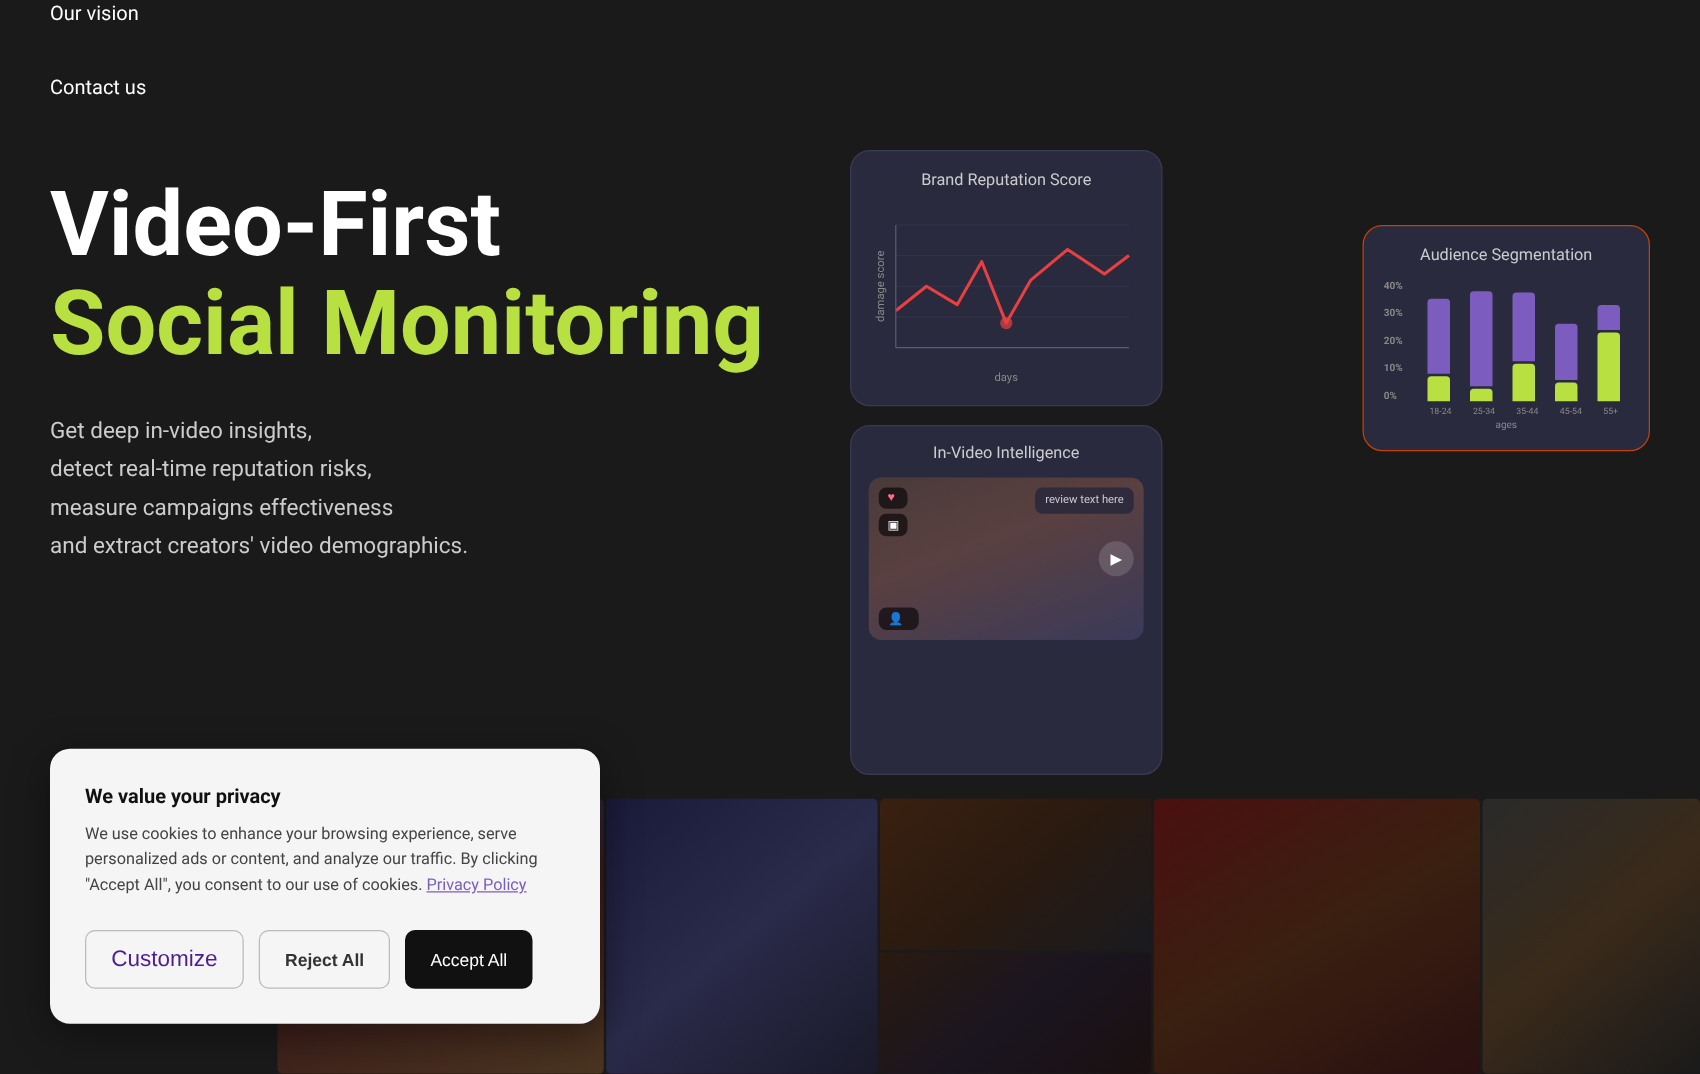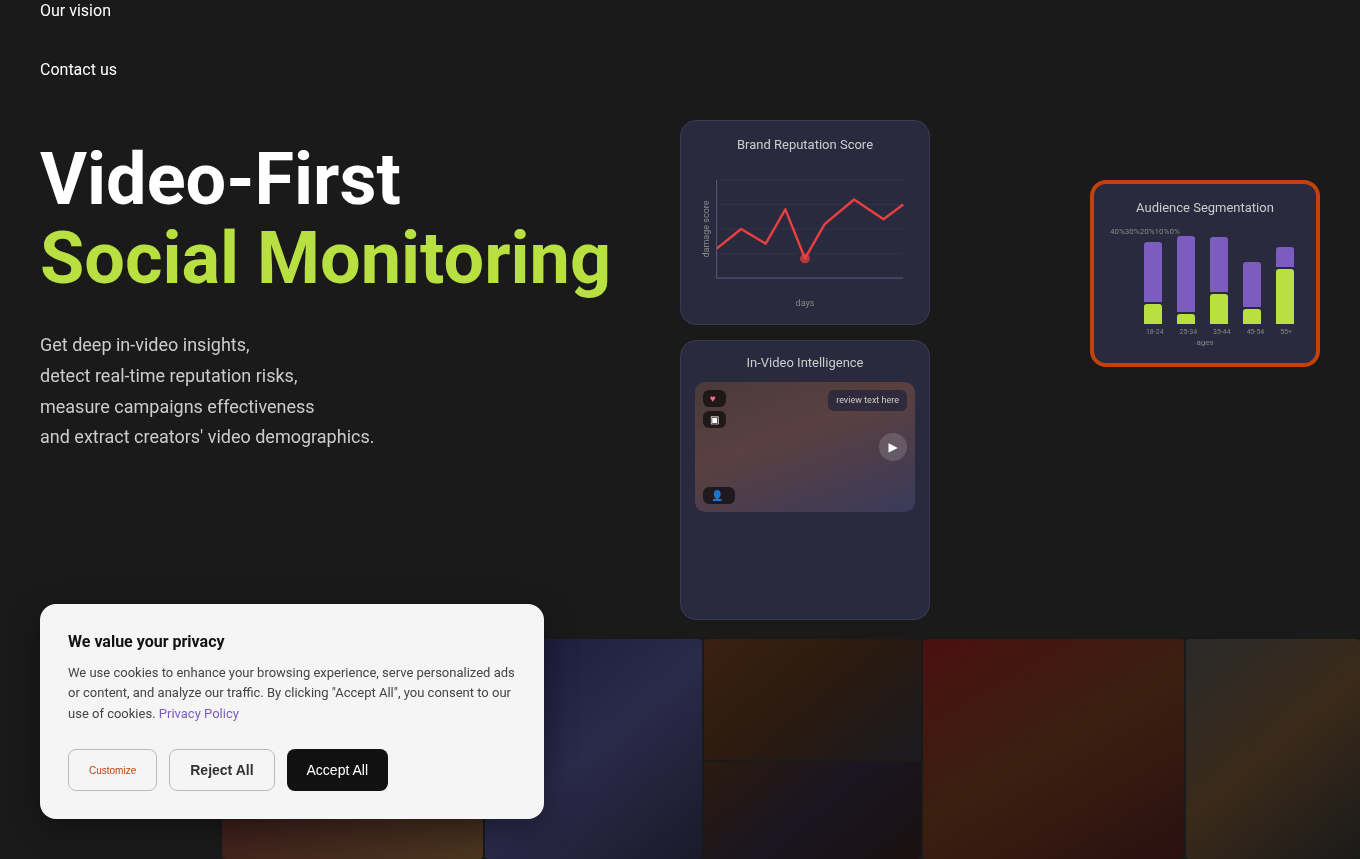--- a/index.html
+++ b/index.html
@@ -150,21 +150,21 @@
 
     
     .card-audience {
       position: absolute;
       top: 60px;
       right: 0;
       width: 230px;
       background: #2a2a3e;
       border-radius: 16px;
       padding: 16px;
-      border: 4px solid #c2410c;
+      border: 1px solid #c2410c;
     }
     .bar-chart-area {
       height: 120px;
       display: flex;
       flex-direction: column;
       justify-content: flex-end;
     }
     .bar-group {
       display: flex;
       flex-direction: column;
@@ -238,21 +238,21 @@
       align-items: center;
       justify-content: center;
       font-size: 12px;
     }
 
     
     .cookie-popup {
       position: absolute;
       bottom: 40px;
       left: 40px;
-      width: 504px;
+      width: 440px;
       background: #f5f5f5;
       border-radius: 16px;
       padding: 28px;
       color: #222;
       box-shadow: 0 8px 32px rgba(0,0,0,0.4);
       z-index: 200;
     }
     .cookie-title {
       font-size: 16px;
       font-weight: 700;
@@ -260,33 +260,34 @@
       color: #111;
     }
     .cookie-body {
       font-size: 13px;
       line-height: 1.6;
       color: #444;
       margin-bottom: 24px;
     }
     .cookie-link {
       color: #7c5cbf;
+      text-decoration: underline;
       cursor: pointer;
     }
     .cookie-buttons {
       display: flex;
       gap: 12px;
     }
     .btn-customize {
       padding: 12px 20px;
       border: 1.5px solid #bbb;
       border-radius: 8px;
       background: transparent;
-      font-size: 10px;
-      color: #c2410c;
+      font-size: 18px;
+      color: #4c1d95;
       cursor: pointer;
       font-weight: 500;
     }
     .btn-reject {
       padding: 12px 20px;
       border: 1.5px solid #bbb;
       border-radius: 8px;
       background: transparent;
       font-size: 14px;
       color: #333;
@@ -369,21 +370,21 @@
         </svg>
       </div>
       <div class="chart-x-label">days</div>
     </div>
 
     <div class="card-audience">
       <div class="card-title">Audience Segmentation</div>
       <div class="bar-chart-area">
         <div style="position:relative; height:110px;">
 
-          <div style="position:absolute;left:0;top:0;height:100%;display:flex;flex-direction:row;justify-content:space-between;">
+          <div style="position:absolute;left:0;top:0;height:100%;display:flex;flex-direction:column;justify-content:space-between;font-weight:bold;">
             <span style="font-size:8px;color:#888;">40%</span>
             <span style="font-size:8px;color:#888;">30%</span>
             <span style="font-size:8px;color:#888;">20%</span>
             <span style="font-size:8px;color:#888;">10%</span>
             <span style="font-size:8px;color:#888;">0%</span>
           </div>
 
           <div style="position:absolute;left:28px;right:0;top:0;height:100%;display:flex;align-items:flex-end;justify-content:space-around;gap:2px;">
 
             <div class="bar-group">

